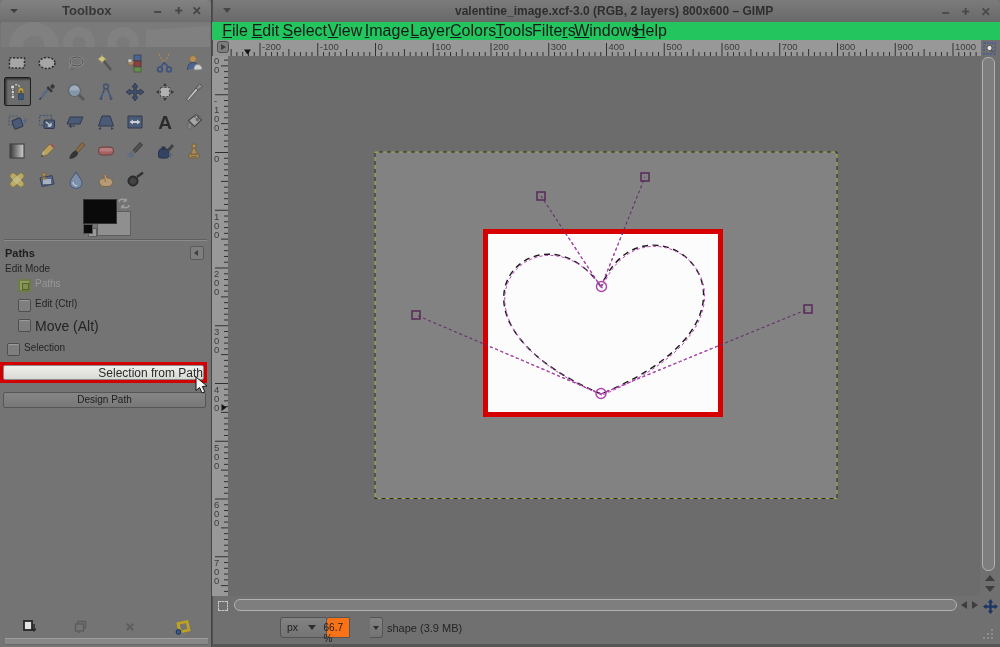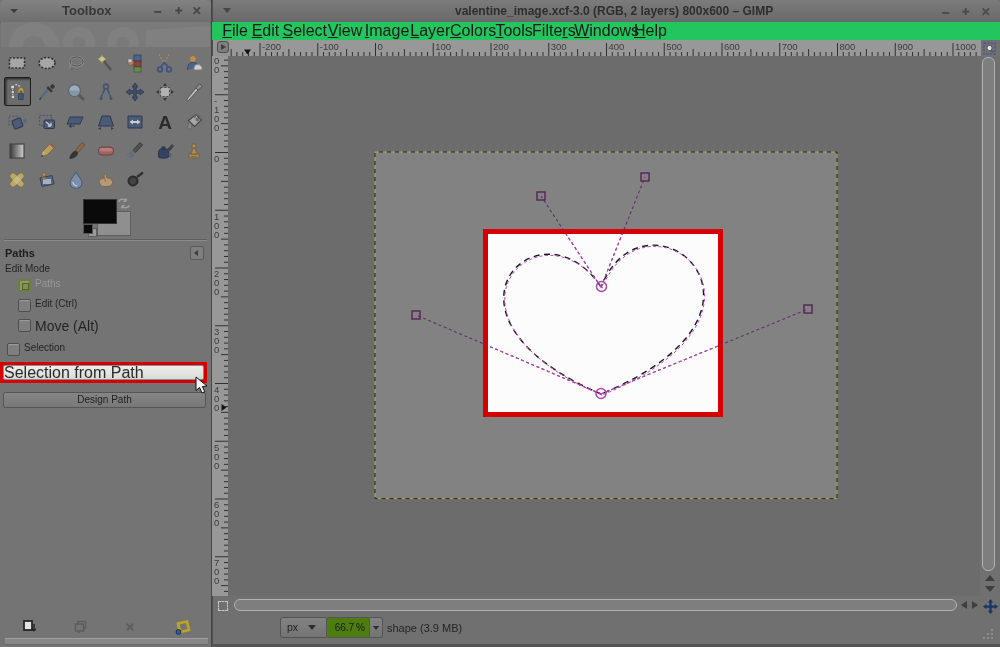--- a/index.html
+++ b/index.html
@@ -228,21 +228,21 @@
       <div style="position:absolute;left:1.5px;top:1.5px;width:5px;height:5px;border:1px solid #556030;background:#828f52"></div>
     </div>
     <div style="position:absolute;left:35px;top:278px;font-size:10px;color:#989898">Paths</div>
     <div style="position:absolute;left:18px;top:299px;width:11px;height:11px;background:#7e7e7e;border:1px solid #4e4e4e;border-radius:2px;box-shadow:inset 0 1px 1px rgba(255,255,255,0.25)"></div>
     <div style="position:absolute;left:35px;top:298px;font-size:10px;color:#242424">Edit (Ctrl)</div>
     <div style="position:absolute;left:18px;top:319px;width:11px;height:11px;background:#7e7e7e;border:1px solid #4e4e4e;border-radius:2px;box-shadow:inset 0 1px 1px rgba(255,255,255,0.25)"></div>
     <div style="position:absolute;left:35px;top:318px;font-size:14px;color:#242424">Move (Alt)</div>
     <div style="position:absolute;left:7px;top:343px;width:11px;height:11px;background:#7e7e7e;border:1px solid #4e4e4e;border-radius:2px;box-shadow:inset 0 1px 1px rgba(255,255,255,0.25)"></div>
     <div style="position:absolute;left:24px;top:342px;font-size:10px;color:#242424">Selection</div>
     <div style="position:absolute;left:0px;top:362px;width:207px;height:21px;border:3px solid #d40000;box-sizing:border-box;background:#d40000">
-      <div style="position:absolute;left:0px;top:0px;width:201px;height:15px;background:linear-gradient(#eeeeec,#d9d9d5);border:1px solid #8a8a8a;border-radius:2px;box-sizing:border-box;text-align:left;font-size:16px;color:#2a2a2a;line-height:14px">Selection from Path</div>
+      <div style="position:absolute;left:0px;top:0px;width:201px;height:15px;background:linear-gradient(#eeeeec,#d9d9d5);border:1px solid #8a8a8a;border-radius:2px;box-sizing:border-box;text-align:right;font-size:12px;color:#2a2a2a;line-height:14px">Selection from Path</div>
     </div>
     <svg width="16" height="18" viewBox="0 0 16 18" style="position:absolute;left:195px;top:376px;z-index:5">
       <path d="M1 1 L1 14.5 L4.6 11.5 L7 17 L9.8 15.8 L7.4 10.5 L12 10 Z" fill="#f4f4f4" stroke="#111" stroke-width="1"></path>
     </svg>
     <div style="position:absolute;left:3px;top:392px;width:201px;height:14px;background:linear-gradient(#858585,#787878);border:1px solid #565656;border-radius:2px;text-align:center;font-size:10px;color:#1e1e1e;line-height:14px">Design Path</div>
     <svg width="13" height="13" viewBox="0 0 13 13" style="position:absolute;left:23px;top:620px">
       <rect x="1" y="1" width="8" height="9" fill="#e3e3e3" stroke="#262626" stroke-width="1.8"></rect>
       <path d="M11 4 L11 11 M11 11 L8.7 8.7 M11 11 L13 8.7" stroke="#262626" stroke-width="1.5" fill="none"></path>
     </svg>
     <svg width="13" height="13" viewBox="0 0 13 13" style="position:absolute;left:74px;top:620px">
@@ -614,21 +614,21 @@
 <div style="position:absolute;left:961px;top:601px;width:0;height:0;border-top:4.5px solid transparent;border-bottom:4.5px solid transparent;border-right:6px solid #3e3e3e"></div>
 <div style="position:absolute;left:972px;top:601px;width:0;height:0;border-top:4.5px solid transparent;border-bottom:4.5px solid transparent;border-left:6px solid #3e3e3e"></div>
 <div style="position:absolute;left:218px;top:601px;width:8px;height:8px;border:1.4px dashed #c8c8c8"></div>
 <svg width="15" height="15" viewBox="0 0 20 20" style="position:absolute;left:983px;top:599px">
     <path d="M10 0 L13.5 4.5 L11.5 4.5 L11.5 8.5 L15.5 8.5 L15.5 6.5 L20 10 L15.5 13.5 L15.5 11.5 L11.5 11.5 L11.5 15.5 L13.5 15.5 L10 20 L6.5 15.5 L8.5 15.5 L8.5 11.5 L4.5 11.5 L4.5 13.5 L0 10 L4.5 6.5 L4.5 8.5 L8.5 8.5 L8.5 4.5 L6.5 4.5 Z" fill="#1c3462"></path>
   </svg>
 <div style="position:absolute;left:280px;top:617px;width:48px;height:21px;background:linear-gradient(#828282,#747474);border:1px solid #525252;border-radius:3px;box-sizing:border-box">
     <span style="position:absolute;left:6px;top:3px;font-size:10.5px;color:#1e1e1e">px</span>
     <span style="position:absolute;left:27px;top:7px;width:0;height:0;border-left:4px solid transparent;border-right:4px solid transparent;border-top:5px solid #2e2e2e"></span>
   </div>
-<div style="position:absolute;left:326px;top:617px;width:44px;height:21px;background:#4d7c0f;border:1px solid #555;border-radius:3px 0 0 3px;box-sizing:border-box">
+<div style="position:absolute;left:326px;top:617px;width:24px;height:21px;background:#f97316;border:1px solid #555;border-radius:3px 0 0 3px;box-sizing:border-box">
     <span style="position:absolute;right:4px;top:3.5px;font-size:10px;color:#1c1c1c">66.7 %</span>
   </div>
 <div style="position:absolute;left:370px;top:617px;width:13px;height:21px;background:linear-gradient(#828282,#747474);border:1px solid #555;border-left:none;border-radius:0 3px 3px 0;box-sizing:border-box">
     <span style="position:absolute;left:2.5px;top:8px;width:0;height:0;border-left:3.5px solid transparent;border-right:3.5px solid transparent;border-top:4.5px solid #2e2e2e"></span>
   </div>
 <div style="position:absolute;left:387px;top:622px;font-size:11px;color:#242424">shape (3.9 MB)</div>
 <div style="position:absolute;left:983px;top:637px;width:2px;height:2px;background:#8e8e8e"></div>
 <div style="position:absolute;left:987px;top:637px;width:2px;height:2px;background:#8e8e8e"></div>
 <div style="position:absolute;left:991px;top:637px;width:2px;height:2px;background:#8e8e8e"></div>
 <div style="position:absolute;left:987px;top:633px;width:2px;height:2px;background:#8e8e8e"></div>

